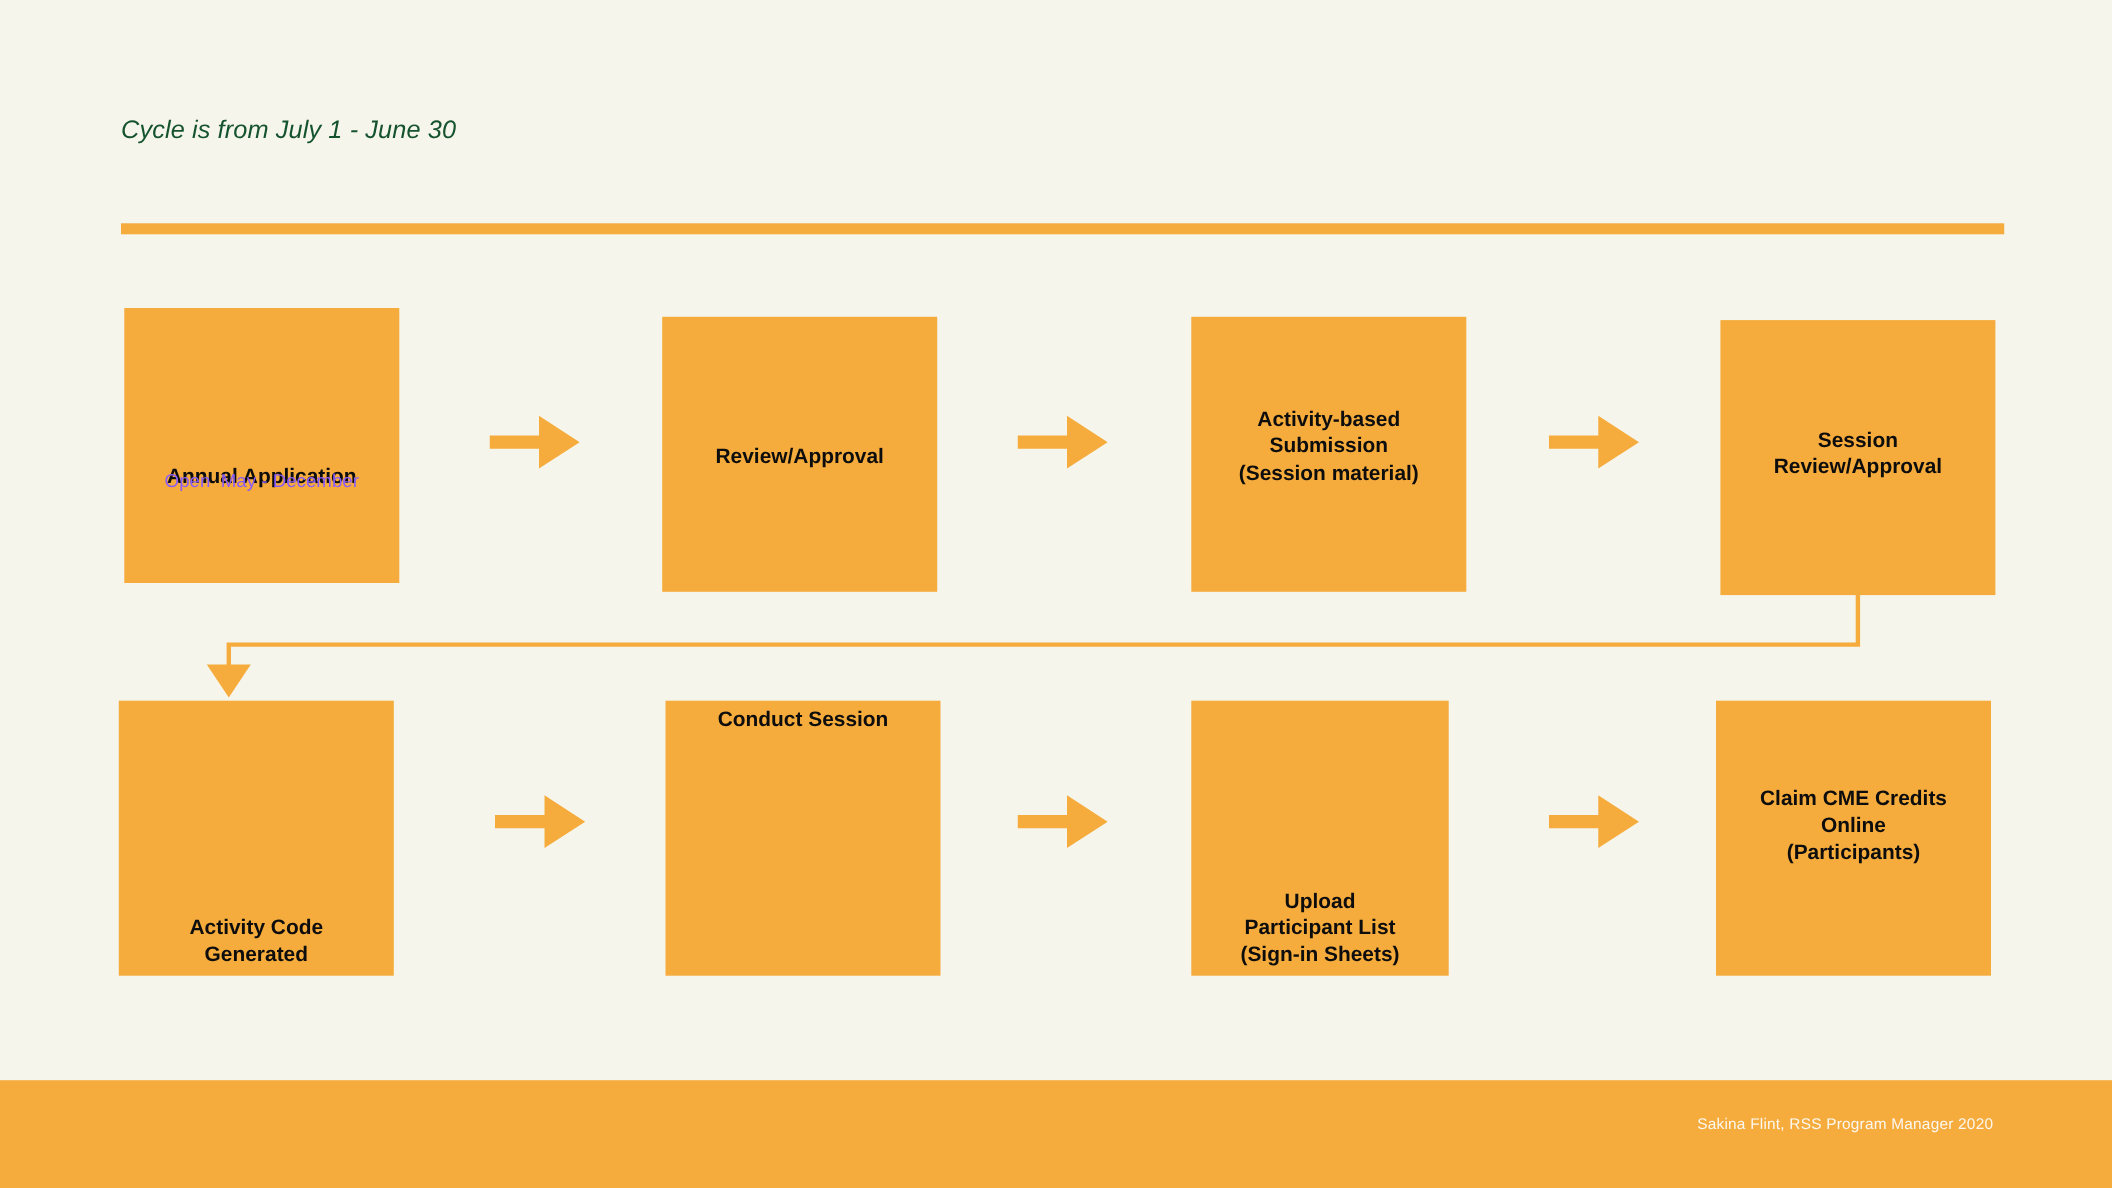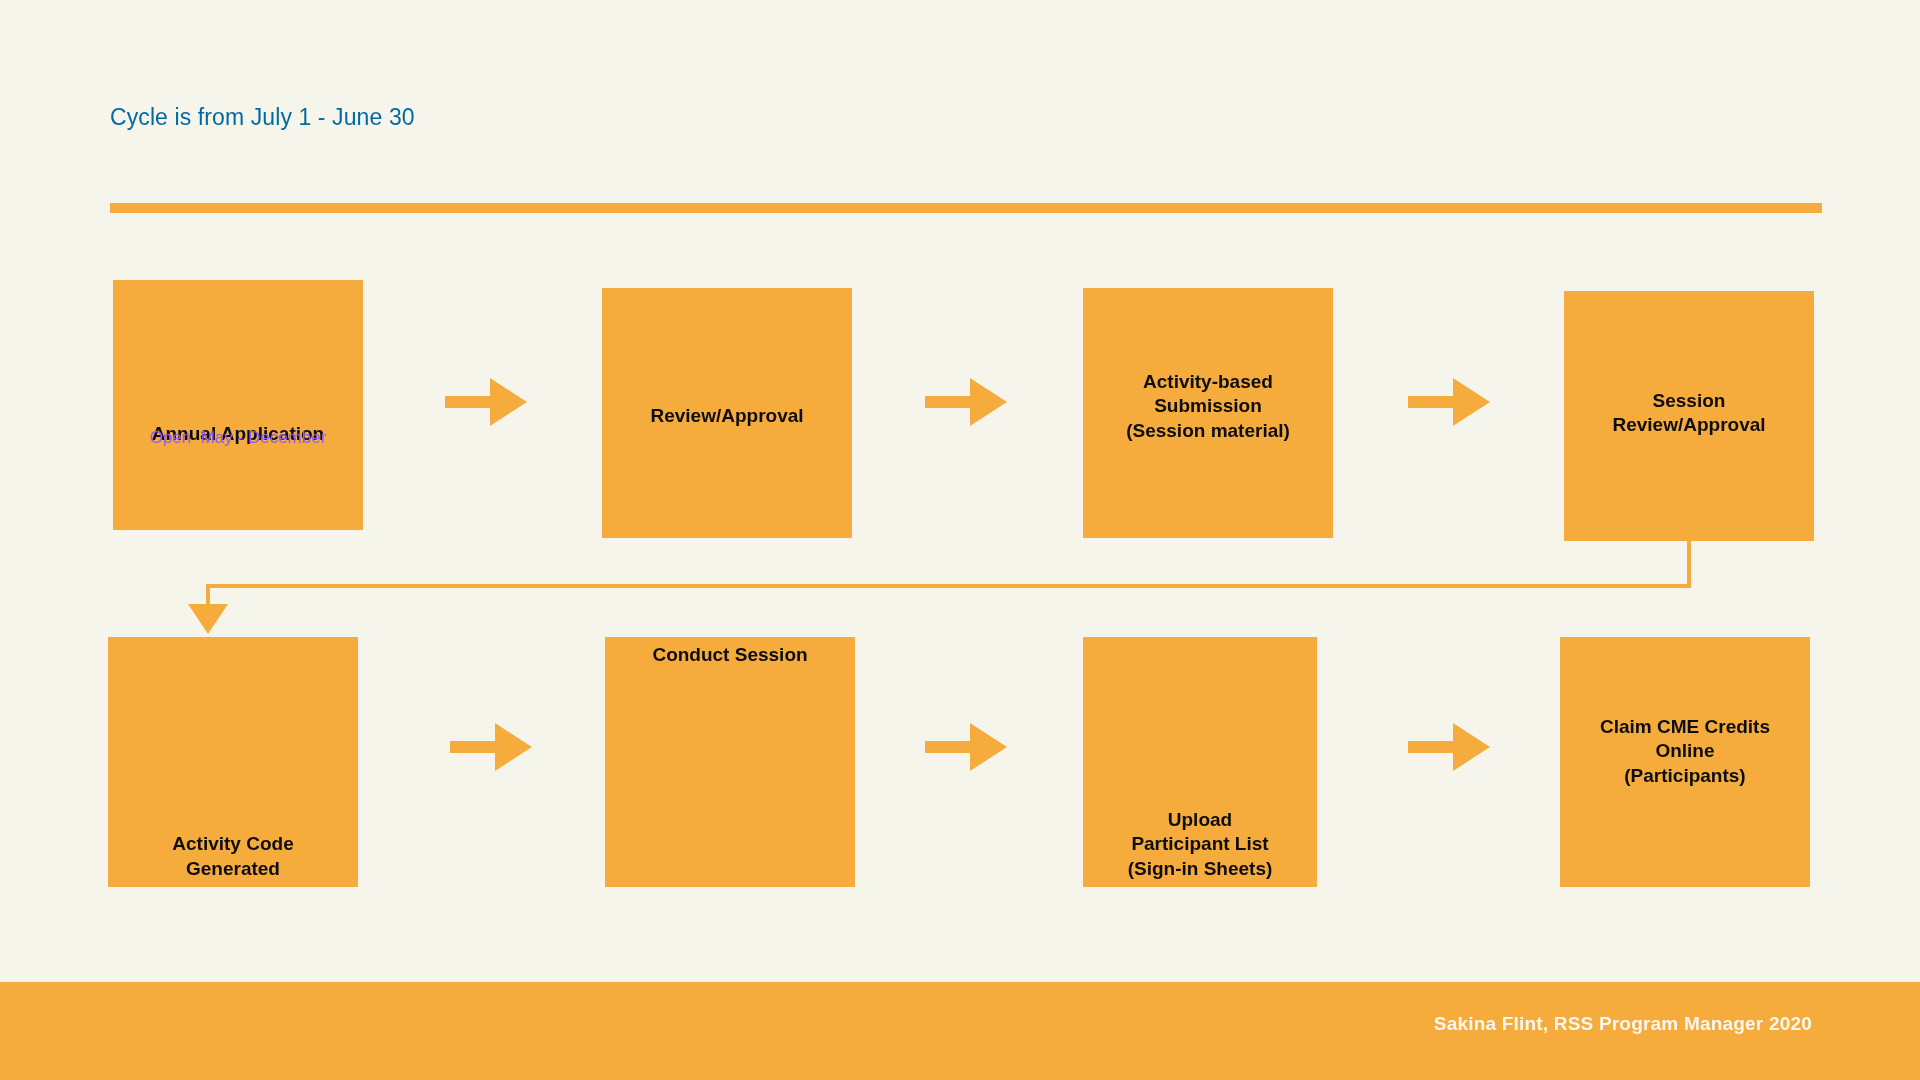--- a/index.html
+++ b/index.html
@@ -35,24 +35,25 @@
     font-weight: bold;
     color: #7d6a72;
     letter-spacing: -0.5px;
     line-height: 1.02;
     margin: 0;
     padding: 0;
     font-family: "Liberation Sans", sans-serif;
   }
   #page-subtitle {
     font-size: 23px;
-    color: #0369a1;
+    color: #14532d;
     margin-top: 8px;
     letter-spacing: 0.1px;
     font-family: "Liberation Sans", sans-serif;
+    font-style: italic;
   }
   #title-rule {
     position: absolute;
     left: 110px;
     top: 203px;
     width: 1712px;
     height: 10px;
     background: #f6ac3c;
   }
 
@@ -136,25 +137,24 @@
     left: 0;
     top: 982px;
     width: 1920px;
     height: 98px;
     background: #f6ac3c;
   }
   #footer-credit {
     position: absolute;
     right: 108px;
     top: 1013px;
-    font-size: 19px;
+    font-size: 14px;
     color: #fbf7ef;
     font-family: "Liberation Sans", sans-serif;
     letter-spacing: 0.2px;
-    font-weight: bold;
   }
 </style>
 </head>
 <body>
 
 <div id="slide">
 
   <div id="header">
     <div id="page-subtitle">Cycle is from July 1 - June 30</div>
   </div>

